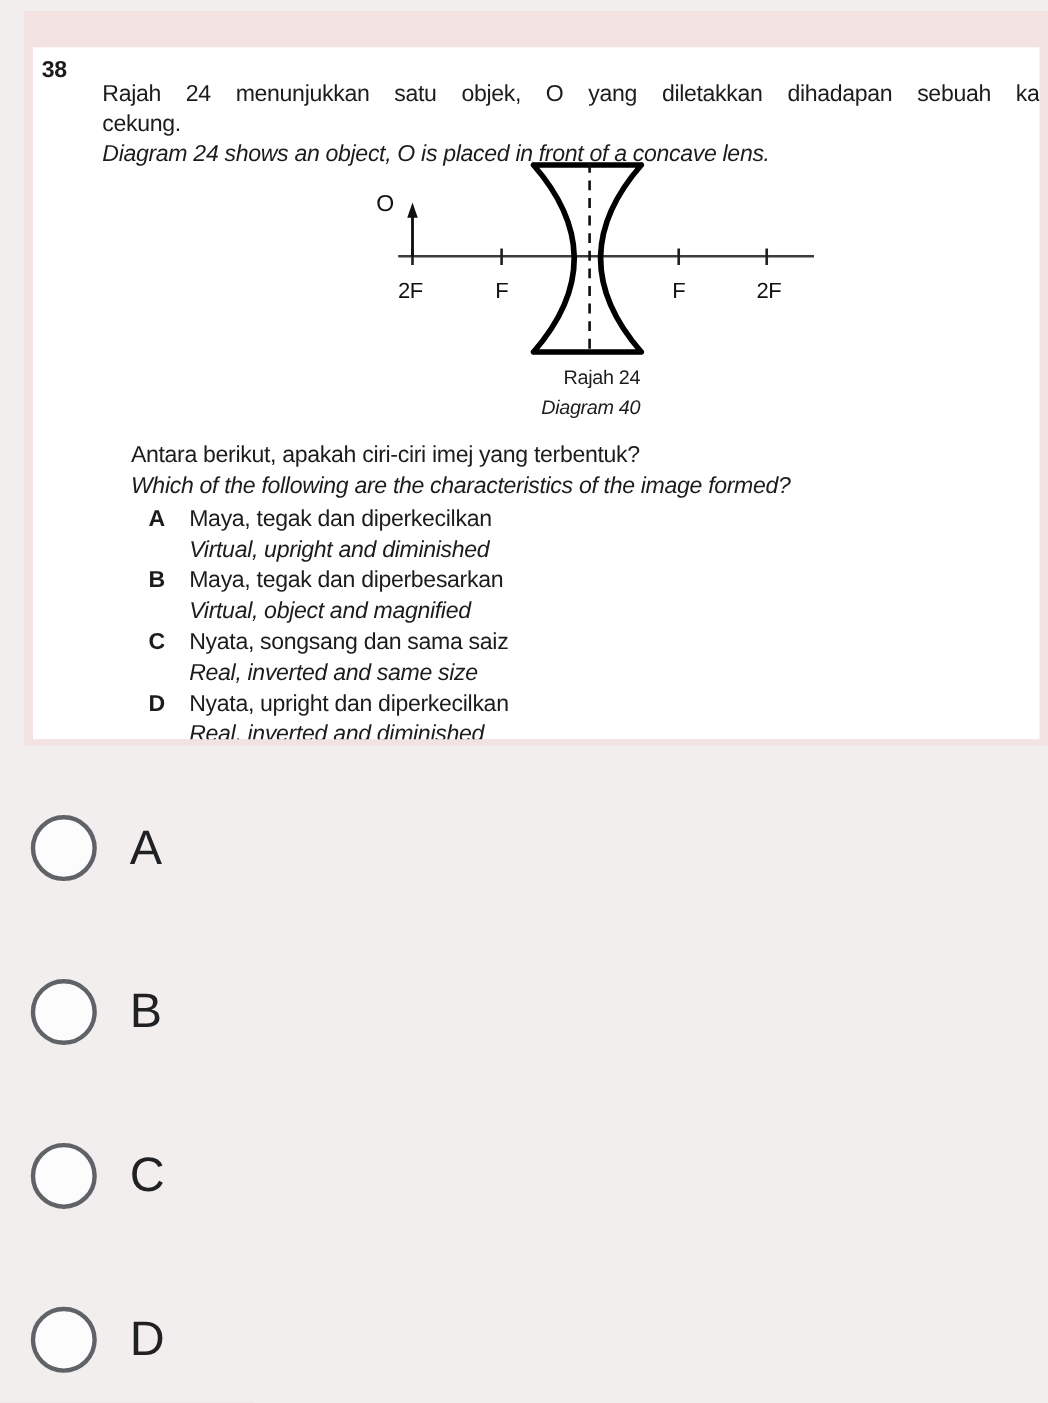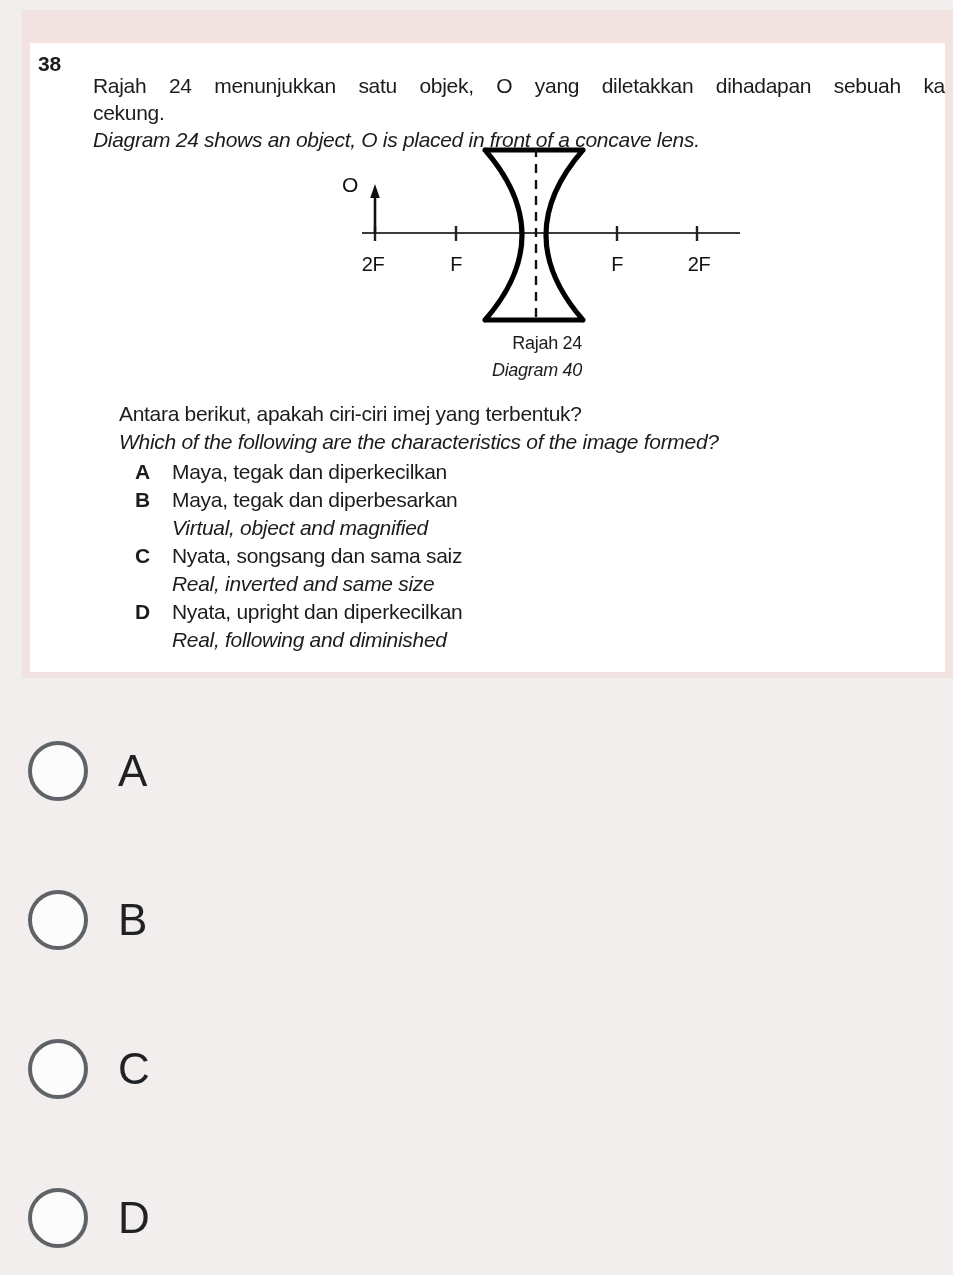--- a/index.html
+++ b/index.html
@@ -141,20 +141,24 @@
       <div>Antara berikut, apakah ciri-ciri imej yang terbentuk?</div>
       <div class="italic">Which of the following are the characteristics of the image formed?</div>
     </div>
 
     <div class="choices">
       <div class="choice">
         <span class="choice-letter">A</span>
         <span>Maya, tegak dan diperkecilkan</span>
       </div>
       <div class="choice">
+        <span class="choice-letter"></span>
+        <span class="italic">Virtual, upright and diminished</span>
+      </div>
+      <div class="choice">
         <span class="choice-letter">B</span>
         <span>Maya, tegak dan diperbesarkan</span>
       </div>
       <div class="choice">
         <span class="choice-letter"></span>
         <span class="italic">Virtual, object and magnified</span>
       </div>
       <div class="choice">
         <span class="choice-letter">C</span>
         <span>Nyata, songsang dan sama saiz</span>
@@ -162,21 +166,21 @@
       <div class="choice">
         <span class="choice-letter"></span>
         <span class="italic">Real, inverted and same size</span>
       </div>
       <div class="choice">
         <span class="choice-letter">D</span>
         <span>Nyata, upright dan diperkecilkan</span>
       </div>
       <div class="choice">
         <span class="choice-letter"></span>
-        <span class="italic">Real, following and diminished</span>
+        <span class="italic">Real, inverted and diminished</span>
       </div>
     </div>
 
   </div>
 </div>
 
 <div class="opt-row opt-a">
   <div class="radio"></div>
   <div class="opt-label">A</div>
 </div>

